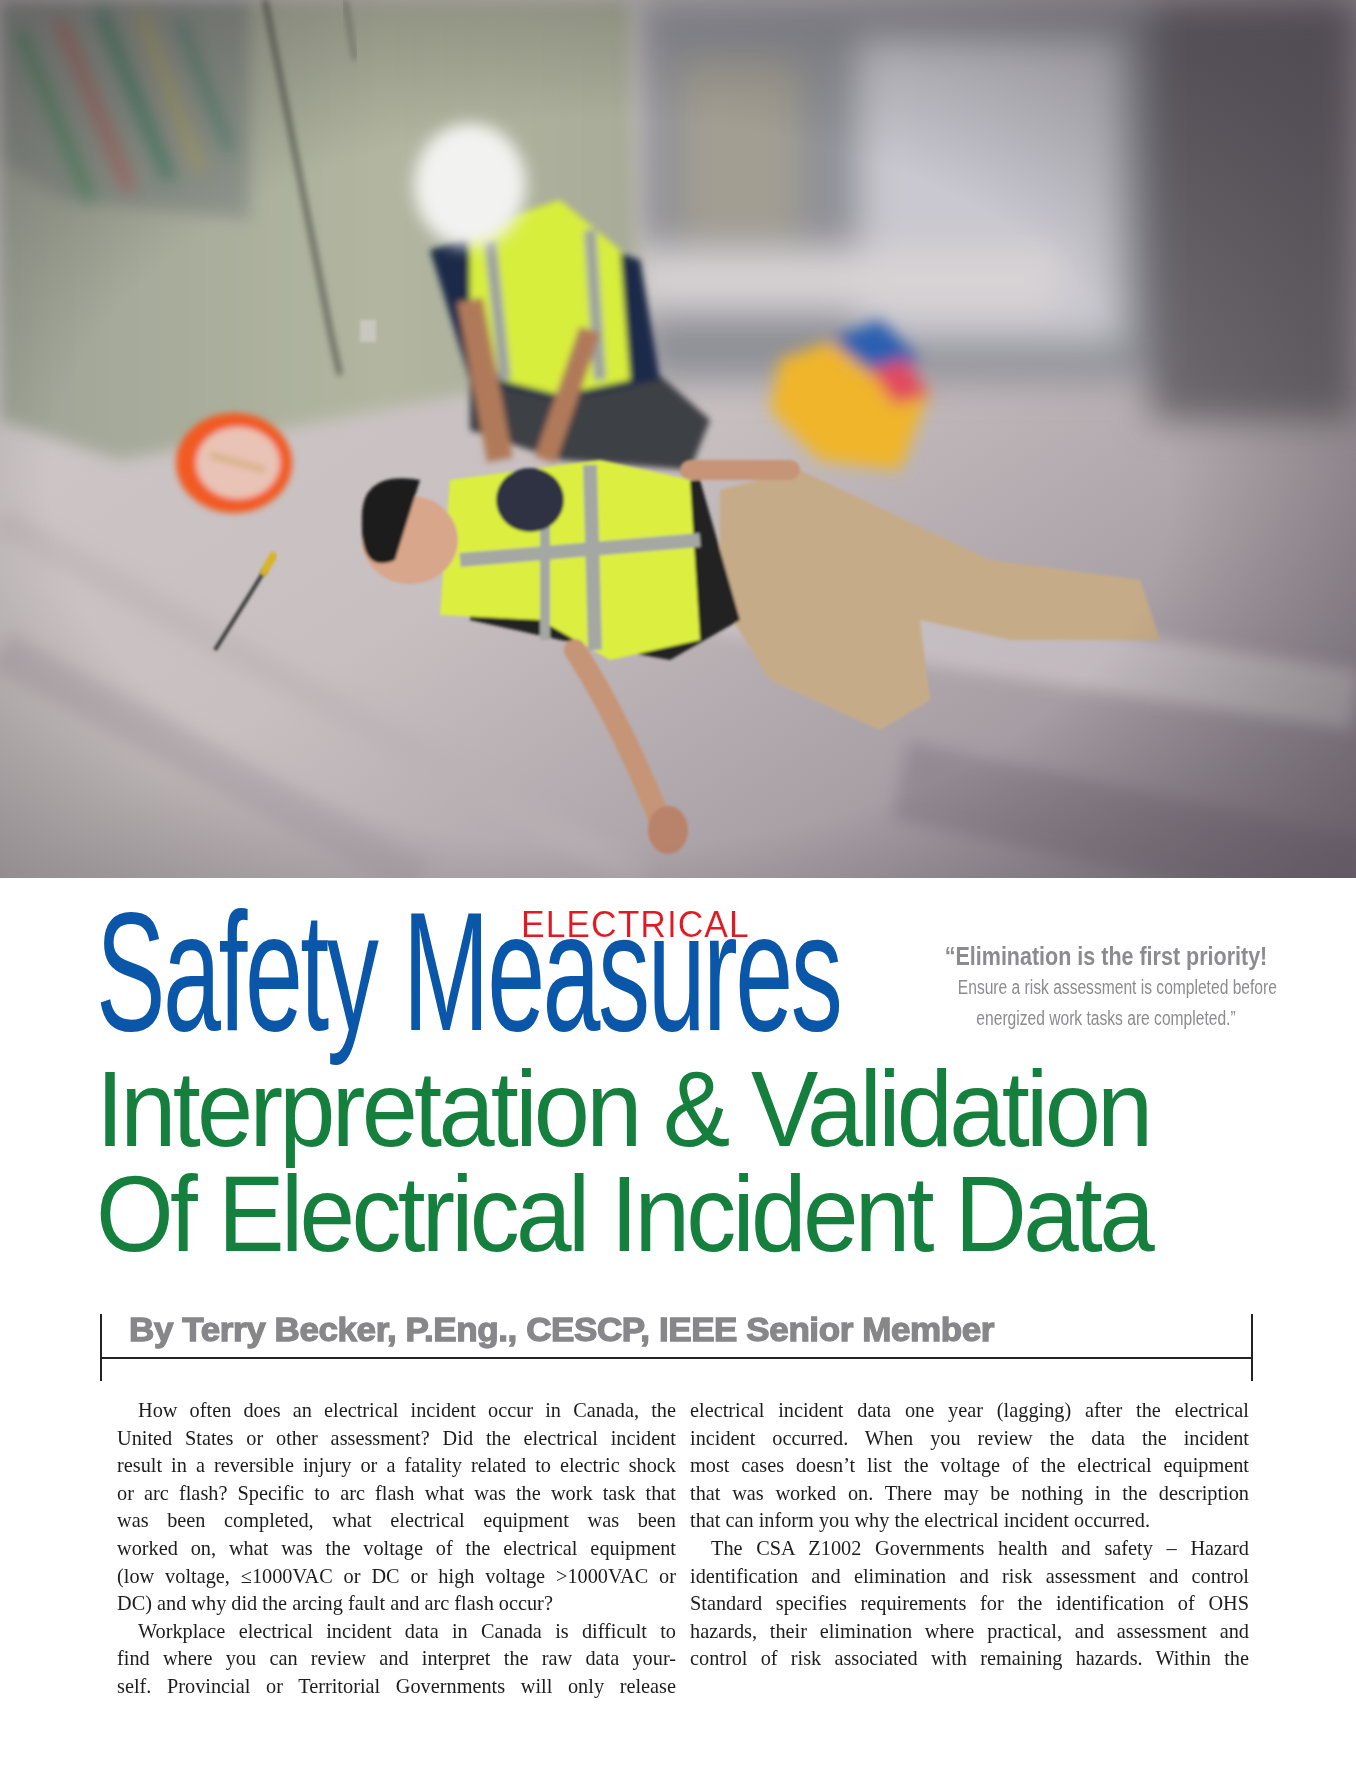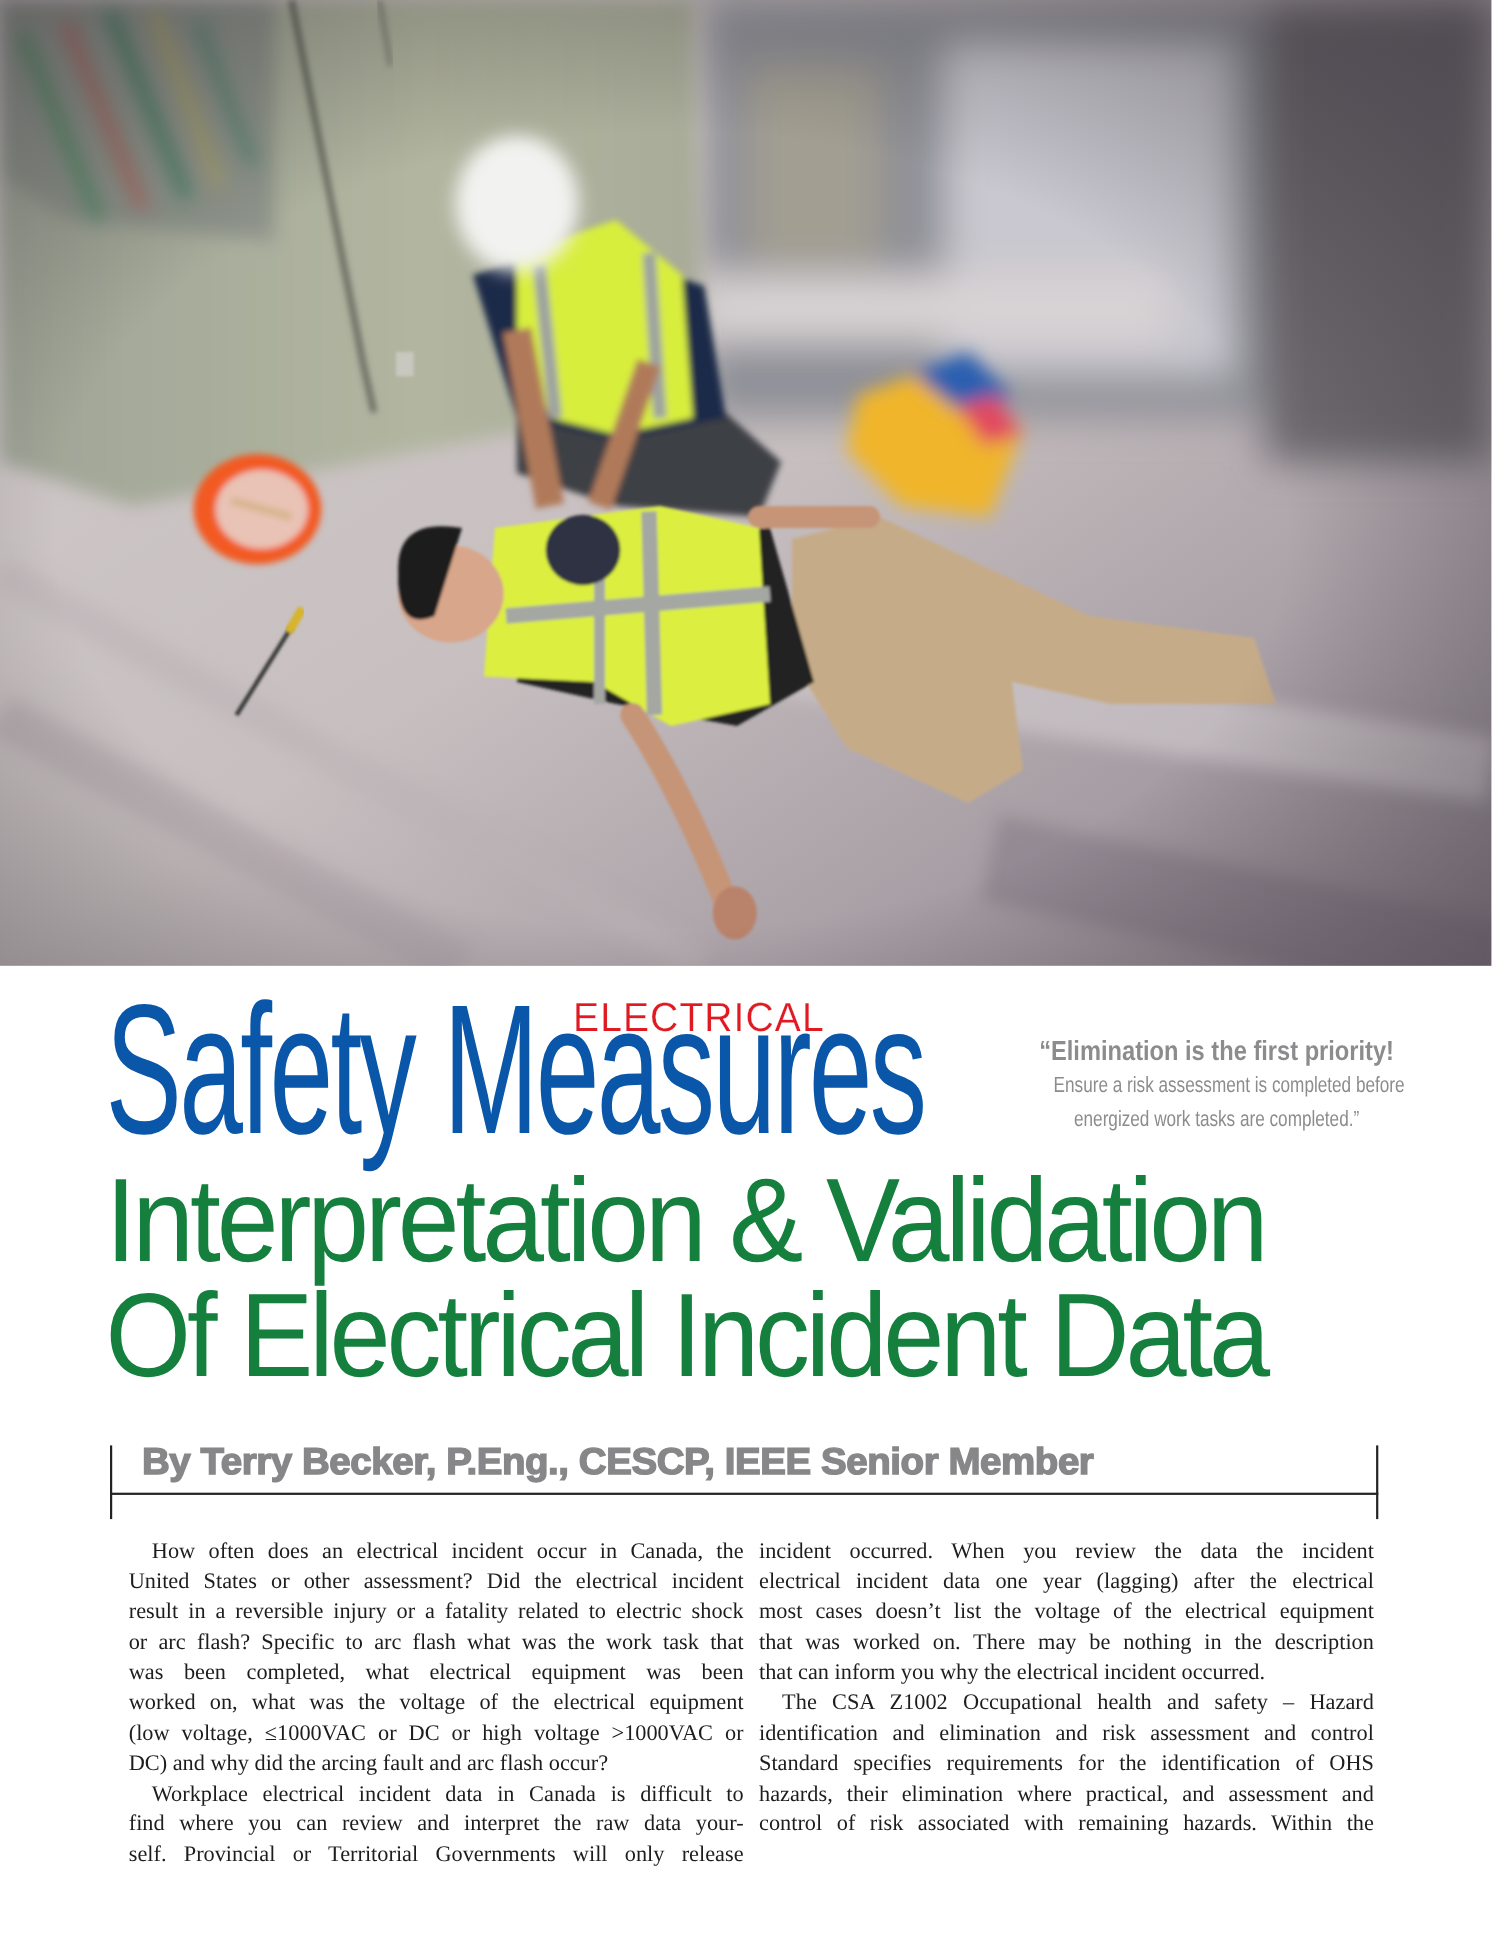--- a/index.html
+++ b/index.html
@@ -221,24 +221,24 @@
     <span class="ln">or arc flash? Specific to arc flash what was the work task that</span>
     <span class="ln">was been completed, what electrical equipment was been</span>
     <span class="ln">worked on, what was the voltage of the electrical equipment</span>
     <span class="ln">(low voltage, ≤1000VAC or DC or high voltage &gt;1000VAC or</span>
     <span class="ln last">DC) and why did the arcing fault and arc flash occur?</span>
     <span class="ln indent">Workplace electrical incident data in Canada is difficult to</span>
     <span class="ln">find where you can review and interpret the raw data your-</span>
     <span class="ln">self. Provincial or Territorial Governments will only release</span>
   </div>
   <div class="col c2">
+    <span class="ln">electrical incident data one year (lagging) after the electrical</span>
     <span class="ln">incident occurred. When you review the data the incident</span>
-    <span class="ln">electrical incident data one year (lagging) after the electrical</span>
     <span class="ln">most cases doesn’t list the voltage of the electrical equipment</span>
     <span class="ln">that was worked on. There may be nothing in the description</span>
     <span class="ln last">that can inform you why the electrical incident occurred.</span>
-    <span class="ln indent">The CSA Z1002 Occupational health and safety – Hazard</span>
+    <span class="ln indent">The CSA Z1002 Governments health and safety – Hazard</span>
     <span class="ln">identification and elimination and risk assessment and control</span>
     <span class="ln">Standard specifies requirements for the identification of OHS</span>
     <span class="ln">hazards, their elimination where practical, and assessment and</span>
     <span class="ln">control of risk associated with remaining hazards. Within the</span>
   </div>
 </div>
 
 </body></html>

